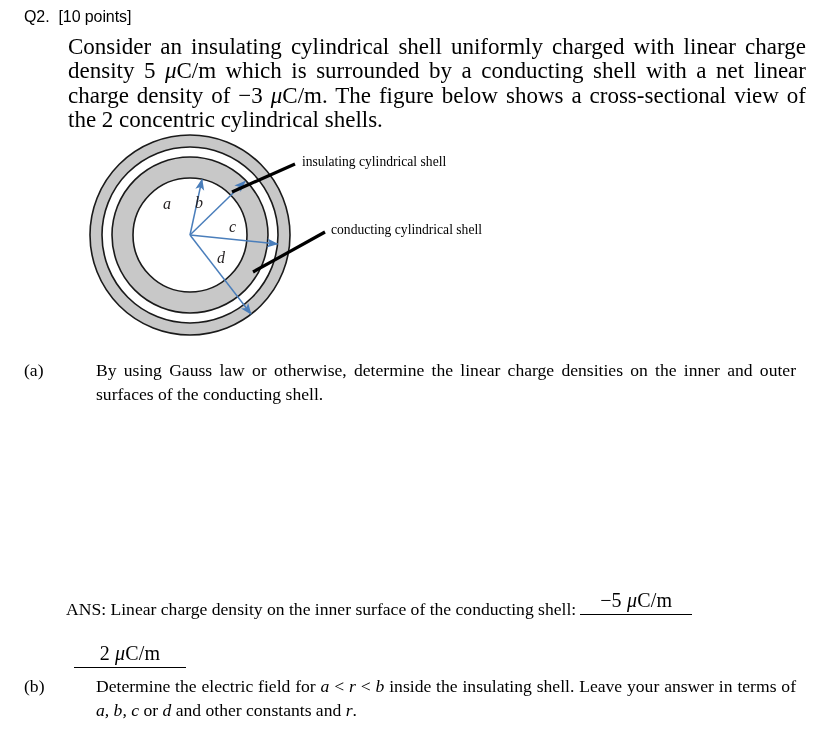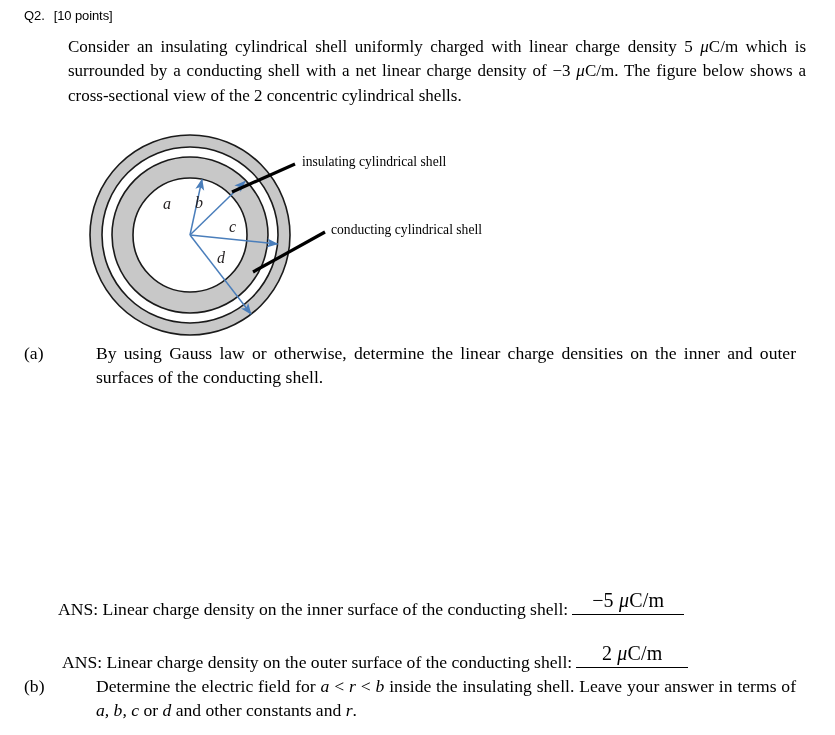--- a/index.html
+++ b/index.html
@@ -16,33 +16,33 @@
     color: #000000;
     overflow: hidden;
   }
 
   
   .q-header {
     position: absolute;
     left: 24px;
     top: 8px;
     font-family: "Liberation Sans", "DejaVu Sans", sans-serif;
-    font-size: 13px;
+    font-size: 16px;
     letter-spacing: -0.1px;
     white-space: nowrap;
   }
   .q-header .q-num { margin-right: 9px; }
 
   
   .intro {
     position: absolute;
     left: 68px;
     top: 35px;
     width: 738px;
-    font-size: 17px;
+    font-size: 23px;
     line-height: 24.3px;
     text-align: justify;
     text-justify: inter-word;
   }
   .intro .lastline { text-align: left; }
   .mu { font-family: "Liberation Serif", "DejaVu Serif", serif; font-style: italic; }
   .it { font-style: italic; }
 
   
   .figure {
@@ -51,21 +51,21 @@
     top: 132px;
     width: 600px;
     height: 205px;
   }
   .figure svg { display: block; }
 
   
   .part-a {
     position: absolute;
     left: 24px;
-    top: 341px;
+    top: 358px;
     width: 782px;
     font-size: 17.6px;
     line-height: 24.3px;
   }
   .part-label {
     display: inline-block;
     width: 72px;
     vertical-align: top;
   }
   .part-body {
@@ -74,20 +74,21 @@
     vertical-align: top;
     text-align: justify;
   }
   .part-body .lastline { text-align: left; }
 
   
   .ans-row {
     position: absolute;
     font-size: 17.6px;
     white-space: nowrap;
+    margin-left: 8px;
   }
   .ans-row.inner { left: 58px; top: 595px; }
   .ans-row.outer { left: 62px; top: 648px; }
   .ans-blank {
     position: relative;
     display: inline-block;
     width: 112px;
     border-bottom: 1.6px solid #000;
     height: 1.1em;
     vertical-align: baseline;
@@ -187,21 +188,21 @@
     <span>By using Gauss law or otherwise, determine the linear charge densities on the</span>
     <span class="lastline">inner and outer surfaces of the conducting shell.</span>
   </span>
 </div>
 
 <div class="ans-row inner">
   <span>ANS: Linear charge density on the inner surface of the conducting shell:</span><span class="ans-blank"><span class="ans-value"><span>−5 </span><span class="mu">μ</span><span>C/m</span></span></span>
 </div>
 
 <div class="ans-row outer">
-  <span>ANS: Linear charge density on the outer surface of the conducting shell:</span><span class="ans-blank"><span class="ans-value"><span>2 </span><span class="mu">μ</span><span>C/m</span></span></span>
+  <span class="ans-blank"><span class="ans-value"><span>2 </span><span class="mu">μ</span><span>C/m</span></span></span>
 </div>
 
 <div class="part-b">
   <span class="part-label">(b)</span><span class="part-body">
     <span><span>Determine the electric field for </span><span class="it">a</span><span> &lt; </span><span class="it">r</span><span> &lt; </span><span class="it">b</span><span> inside the insulating shell. Leave your</span></span>
     <span class="lastline"><span>answer in terms of </span><span class="it">a, b, c</span><span> or </span><span class="it">d</span><span> and other constants and </span><span class="it">r</span><span>.</span></span>
   </span>
 </div>
 
 </body></html>

